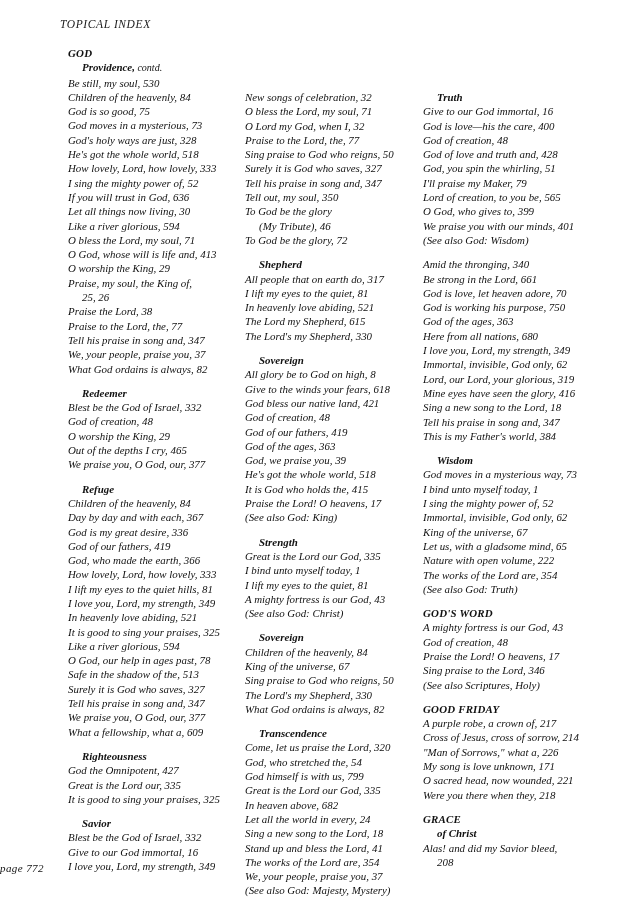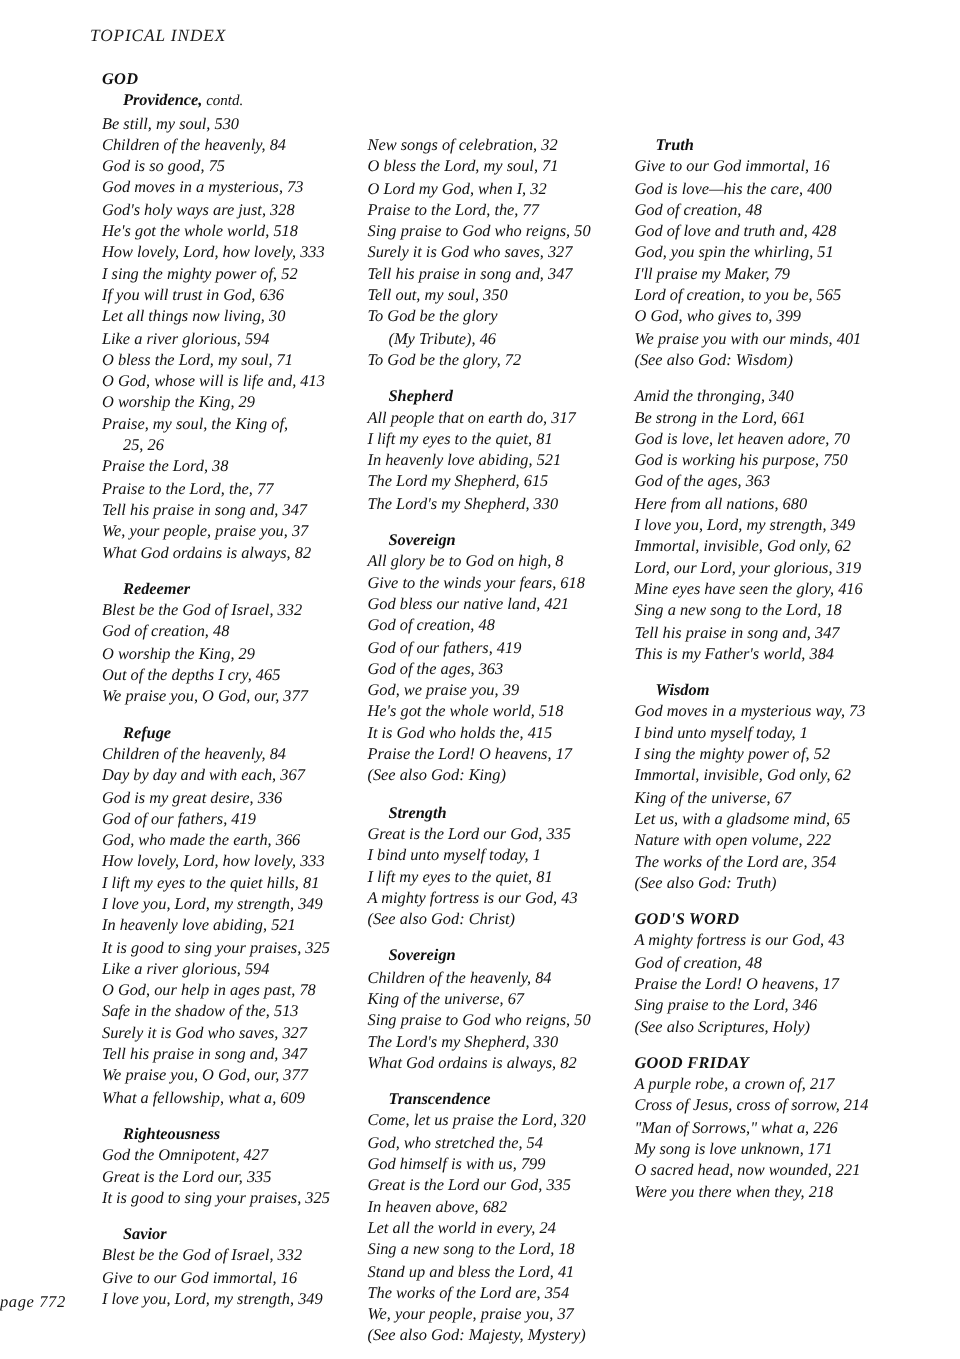--- a/index.html
+++ b/index.html
@@ -292,17 +292,23 @@
         </div>
         <div class="block spaced">
           <div class="main-head">GOOD FRIDAY</div>
           <div class="entry">A purple robe, a crown of, 217</div>
           <div class="entry">Cross of Jesus, cross of sorrow, 214</div>
           <div class="entry">"Man of Sorrows," what a, 226</div>
           <div class="entry">My song is love unknown, 171</div>
           <div class="entry">O sacred head, now wounded, 221</div>
           <div class="entry">Were you there when they, 218</div>
         </div>
+        <div class="block spaced">
+          <div class="main-head">GRACE</div>
+          <div class="sub-head"><span>of Christ</span></div>
+          <div class="entry">Alas! and did my Savior bleed,</div>
+          <div class="entry cont">208</div>
+        </div>
       </div>
   </div>
 
   <div class="footer">page 772</div>
 </div>
 
 </body></html>

